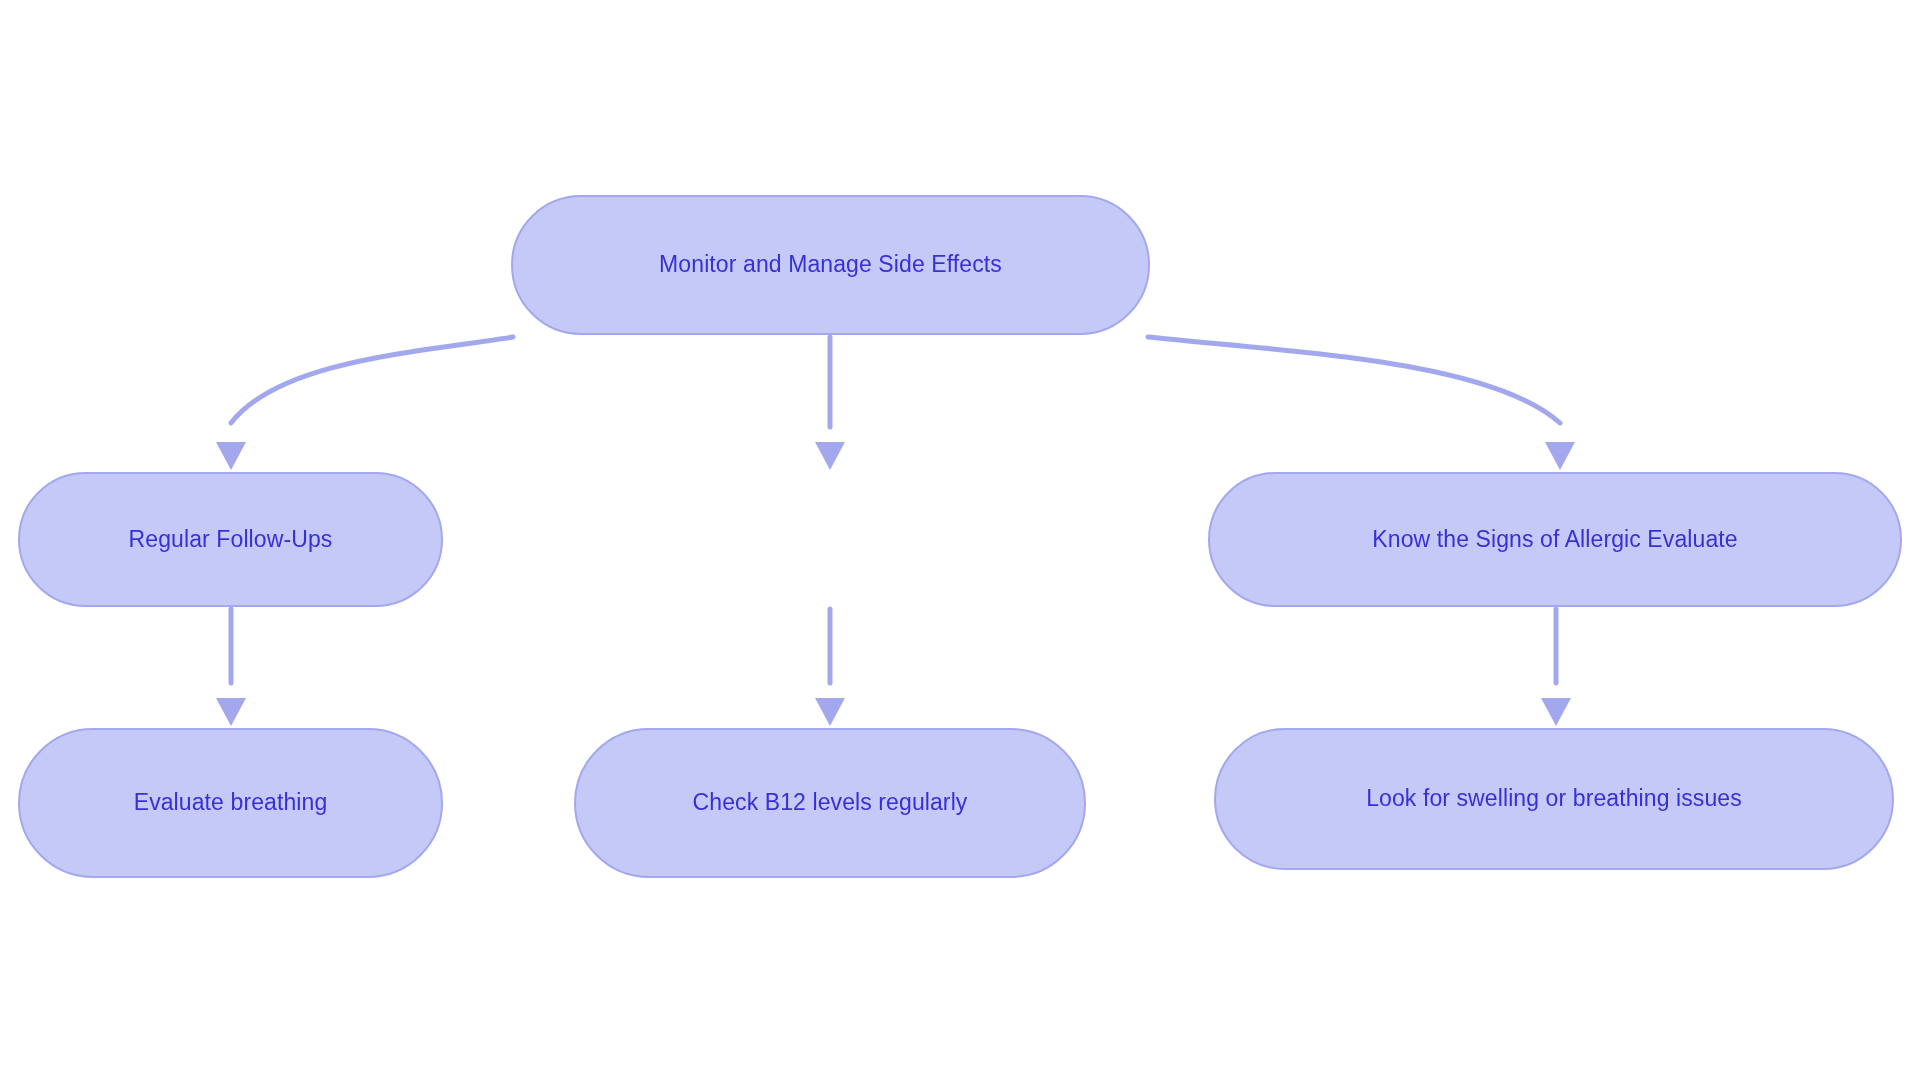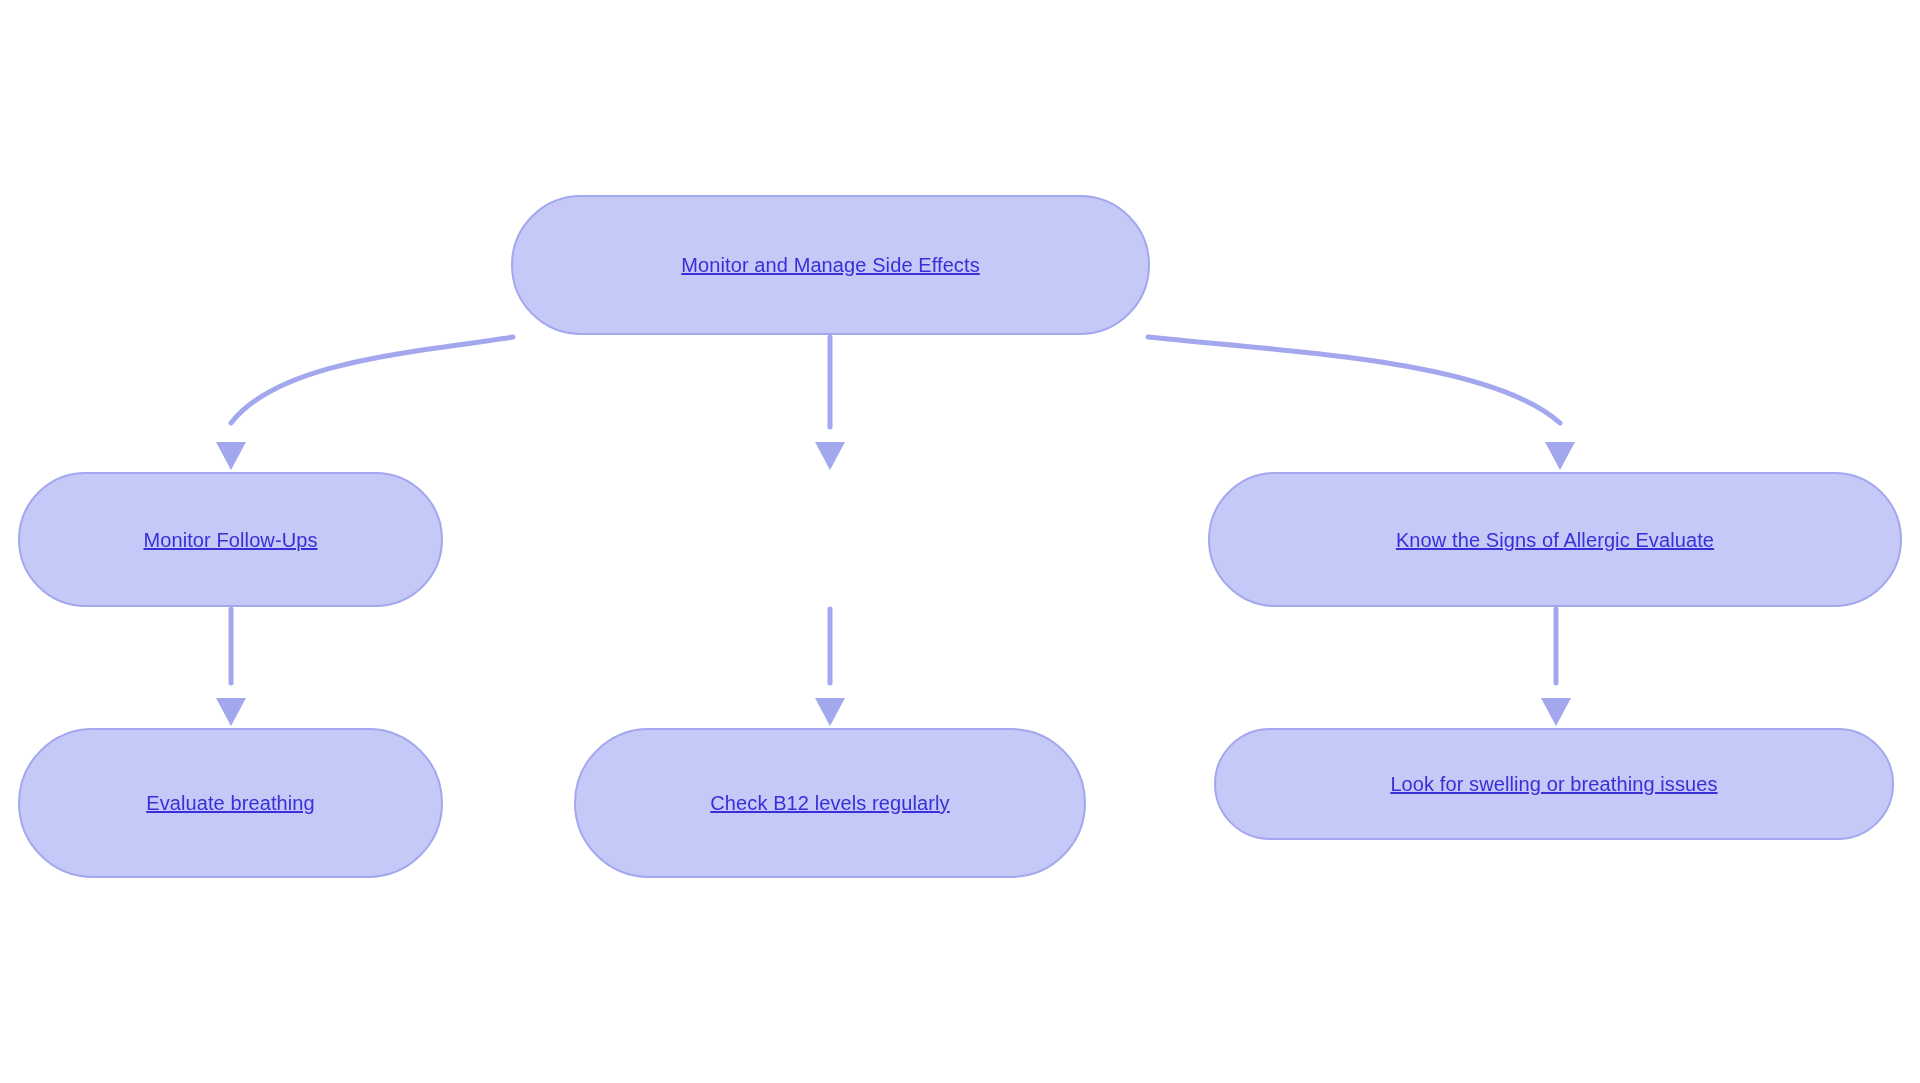--- a/index.html
+++ b/index.html
@@ -33,35 +33,34 @@
     display: flex;
     align-items: center;
     justify-content: center;
     background: #c5c9f7;
     border: 2px solid #a3a8ee;
     border-radius: 999px;
     color: #3730d8;
   }
   .node-label {
     font-family: "Liberation Sans", sans-serif;
-    font-size: 20px;
+    font-size: 23px;
     line-height: 1.1;
     color: #3730d8;
     white-space: nowrap;
     text-align: right;
     letter-spacing: 0.1px;
-    text-decoration: underline;
   }
   .node-root   { left: 511px;  top: 195px; width: 639px; height: 140px; }
   .node-l2-a   { left: 18px;   top: 472px; width: 425px; height: 135px; }
   .node-l2-b   { left: 612px;  top: 472px; width: 436px; height: 135px; }
   .node-l2-c   { left: 1208px; top: 472px; width: 694px; height: 135px; }
   .node-l3-a   { left: 18px;   top: 728px; width: 425px; height: 150px; }
   .node-l3-b   { left: 574px;  top: 728px; width: 512px; height: 150px; }
-  .node-l3-c   { left: 1214px; top: 728px; width: 680px; height: 112px; }
+  .node-l3-c   { left: 1214px; top: 728px; width: 680px; height: 142px; }
 </style>
 </head>
 <body>
 
 <div id="flowchart-canvas">
 
   <svg id="edge-layer" viewBox="0 0 1920 1083" width="1920" height="1083" xmlns="http://www.w3.org/2000/svg">
 
     <path d="M 513,337 C 420,352 280,360 231,423" fill="none" stroke="#a3a8ee" stroke-width="5" stroke-linecap="round"></path>
     <polygon points="216,442 246,442 231,470" fill="#a3a8ee"></polygon>
@@ -80,21 +79,21 @@
 
     <path d="M 1556,609 L 1556,683" fill="none" stroke="#a3a8ee" stroke-width="5" stroke-linecap="round"></path>
     <polygon points="1541,698 1571,698 1556,726" fill="#a3a8ee"></polygon>
   </svg>
 
   <div class="node node-root">
     <span class="node-label">Monitor and Manage Side Effects</span>
   </div>
 
   <div class="node node-l2-a">
-    <span class="node-label">Monitor Follow-Ups</span>
+    <span class="node-label">Regular Follow-Ups</span>
   </div>
 
 
   <div class="node node-l2-c">
     <span class="node-label">Know the Signs of Allergic Evaluate</span>
   </div>
 
   <div class="node node-l3-a">
     <span class="node-label">Evaluate breathing</span>
   </div>

